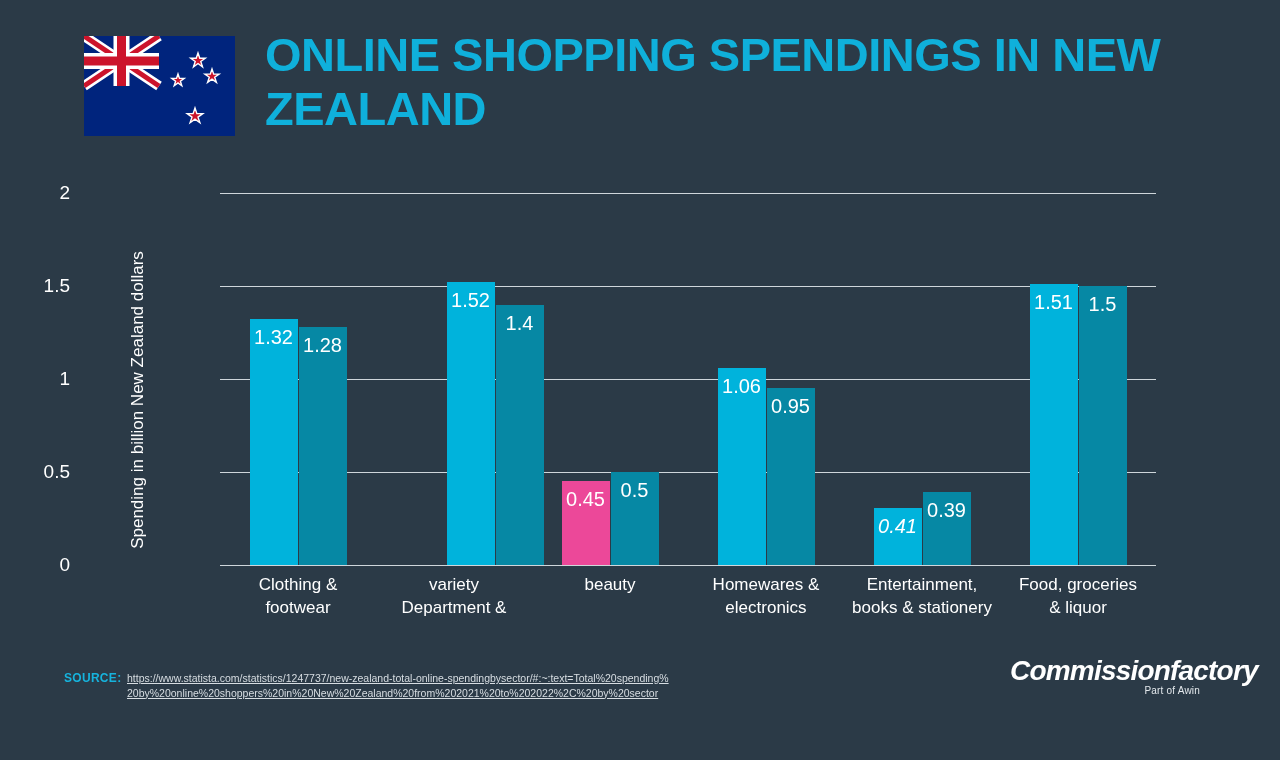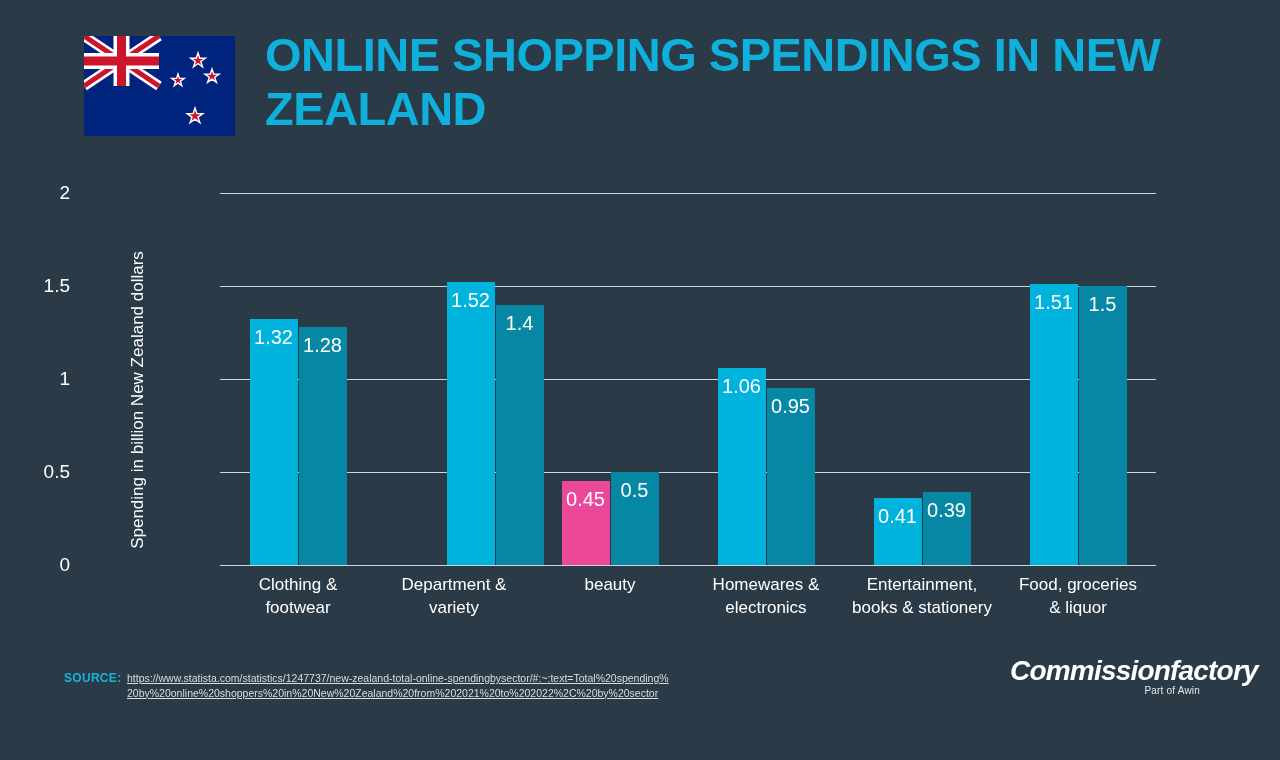--- a/index.html
+++ b/index.html
@@ -256,21 +256,21 @@
         </div>
         <div class="bargroup" style="left: 497.5px; width: 97px;">
           <div class="bar s0" style="height: 197.16px; background: rgb(0, 179, 220);">
             <div class="barval">1.06</div>
           </div>
           <div class="bar s1" style="height: 176.7px; background: rgb(6, 136, 164);">
             <div class="barval">0.95</div>
           </div>
         </div>
         <div class="bargroup" style="left: 653.5px; width: 97px;">
-          <div class="bar s0" style="height: 67px; background: rgb(0, 179, 220);">
+          <div class="bar s0" style="height: 57px; background: rgb(0, 179, 220); font-style: italic;">
             <div class="barval">0.41</div>
           </div>
           <div class="bar s1" style="height: 72.54px; background: rgb(6, 136, 164);">
             <div class="barval">0.39</div>
           </div>
         </div>
         <div class="bargroup" style="left: 809.5px; width: 97px;">
           <div class="bar s0" style="height: 280.86px; background: rgb(0, 179, 220);">
             <div class="barval">1.51</div>
           </div>
@@ -279,22 +279,22 @@
           </div>
         </div>
       </div>
 
     <div id="cat-layer">
         <div class="catlabel" style="left: -22px;">
           <div>Clothing &amp;</div>
           <div>footwear</div>
         </div>
         <div class="catlabel" style="left: 134px;">
+          <div>variety</div>
           <div>Department &amp;</div>
-          <div>variety</div>
         </div>
         <div class="catlabel" style="left: 290px;">
           <div>beauty</div>
         </div>
         <div class="catlabel" style="left: 446px;">
           <div>Homewares &amp;</div>
           <div>electronics</div>
         </div>
         <div class="catlabel" style="left: 602px;">
           <div>Entertainment,</div>

